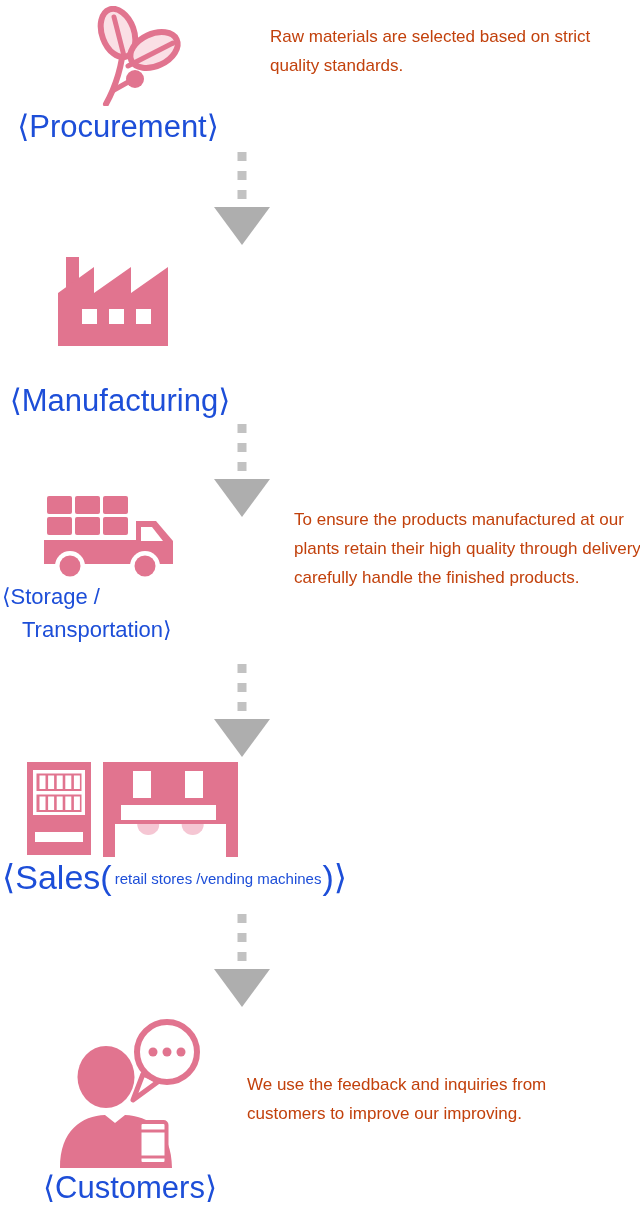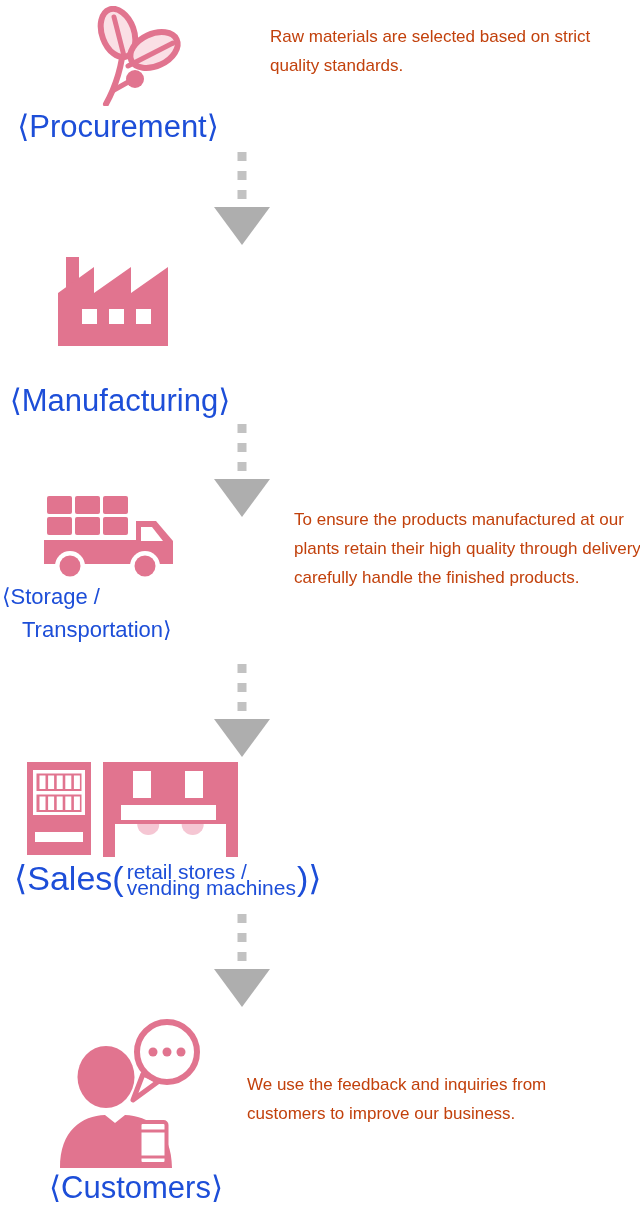--- a/index.html
+++ b/index.html
@@ -13,21 +13,21 @@
   }
   .plabel{
     position:absolute;color:#1d4ed8;font-size:31px;line-height:34px;
     white-space:nowrap;
   }
   .center{text-align:center;}
   .storage-label{font-size:22px;line-height:33px;}
   .storage-label .indent{padding-left:20px;}
   .sales-label{display:flex;align-items:center;font-size:34px;}
   .sales-label .small-stack{
-    display:flex;flex-direction:column;font-size:21px;line-height:16px;
+    display:flex;font-size:15px;line-height:16px;
     margin:4px 1px 0 3px;white-space:nowrap;
   }
   .icon-abs{position:absolute;}
 </style>
 </head>
 <body>
 
 <div class="canvas">
 
   <svg class="icon-abs" style="left:78px;top:6px;" width="105" height="100" viewBox="0 0 105 100">
@@ -116,21 +116,21 @@
     <rect x="82" y="9" width="18" height="27" fill="#ffffff"></rect>
     <rect x="18" y="43" width="95" height="15" fill="#ffffff"></rect>
     <rect x="0" y="58" width="12" height="37" fill="#e1748f"></rect>
     <rect x="123" y="58" width="12" height="37" fill="#e1748f"></rect>
     <path d="M12 62 A11.1 11.1 0 0 0 34.2 62 Z" fill="#ffffff"></path>
     <path d="M34.2 62 A11.1 11.1 0 0 0 56.4 62 Z" fill="#f5c6d3"></path>
     <path d="M56.4 62 A11.1 11.1 0 0 0 78.6 62 Z" fill="#ffffff"></path>
     <path d="M78.6 62 A11.1 11.1 0 0 0 100.8 62 Z" fill="#f5c6d3"></path>
     <path d="M100.8 62 A11.1 11.1 0 0 0 123 62 Z" fill="#ffffff"></path>
   </svg>
-  <div class="plabel sales-label" style="left:2px;top:860px;margin-left:12px;">
+  <div class="plabel sales-label" style="left:2px;top:860px;">
     <span>⟨Sales(</span>
     <span class="small-stack">
       <span>retail stores /</span>
       <span>vending machines</span>
     </span>
     <span>)⟩</span>
   </div>
 
   <svg class="icon-abs" style="left:212px;top:914px;" width="60" height="93" viewBox="0 0 60 93">
     <rect x="25.5" y="0" width="9" height="9" fill="#c2c2c2"></rect>
@@ -144,16 +144,16 @@
     <path d="M5 156 C5 118 27 104 50 103 L60 111 L70 103 C93 104 117 118 117 156 Z" fill="#e1748f"></path>
     <path d="M88 62 L78 88 L104 69 Z" fill="#ffffff" stroke="#e1748f" stroke-width="5" stroke-linejoin="round"></path>
     <ellipse cx="112" cy="40" rx="30" ry="30" fill="#ffffff" stroke="#e1748f" stroke-width="6"></ellipse>
     <circle cx="98" cy="40" r="4.5" fill="#e1748f"></circle>
     <circle cx="112" cy="40" r="4.5" fill="#e1748f"></circle>
     <circle cx="126" cy="40" r="4.5" fill="#e1748f"></circle>
     <rect x="84.5" y="110" width="27" height="42" rx="3" fill="#ffffff" stroke="#e1748f" stroke-width="4"></rect>
     <path d="M85 119 H111" stroke="#e1748f" stroke-width="3"></path>
     <path d="M85 145 H111" stroke="#e1748f" stroke-width="3"></path>
   </svg>
-  <div class="plabel center" style="left:36px;top:1171px;width:200px;">⟨Customers⟩</div>
-  <div class="desc" style="left:247px;top:1070px;width:345px;">We use the feedback and inquiries from customers to improve our business.</div>
+  <div class="plabel center" style="left:30px;top:1171px;width:200px;">⟨Customers⟩</div>
+  <div class="desc" style="left:247px;top:1070px;width:345px;">We use the feedback and inquiries from customers to improve our improving.</div>
 
 </div>
 
 </body></html>

